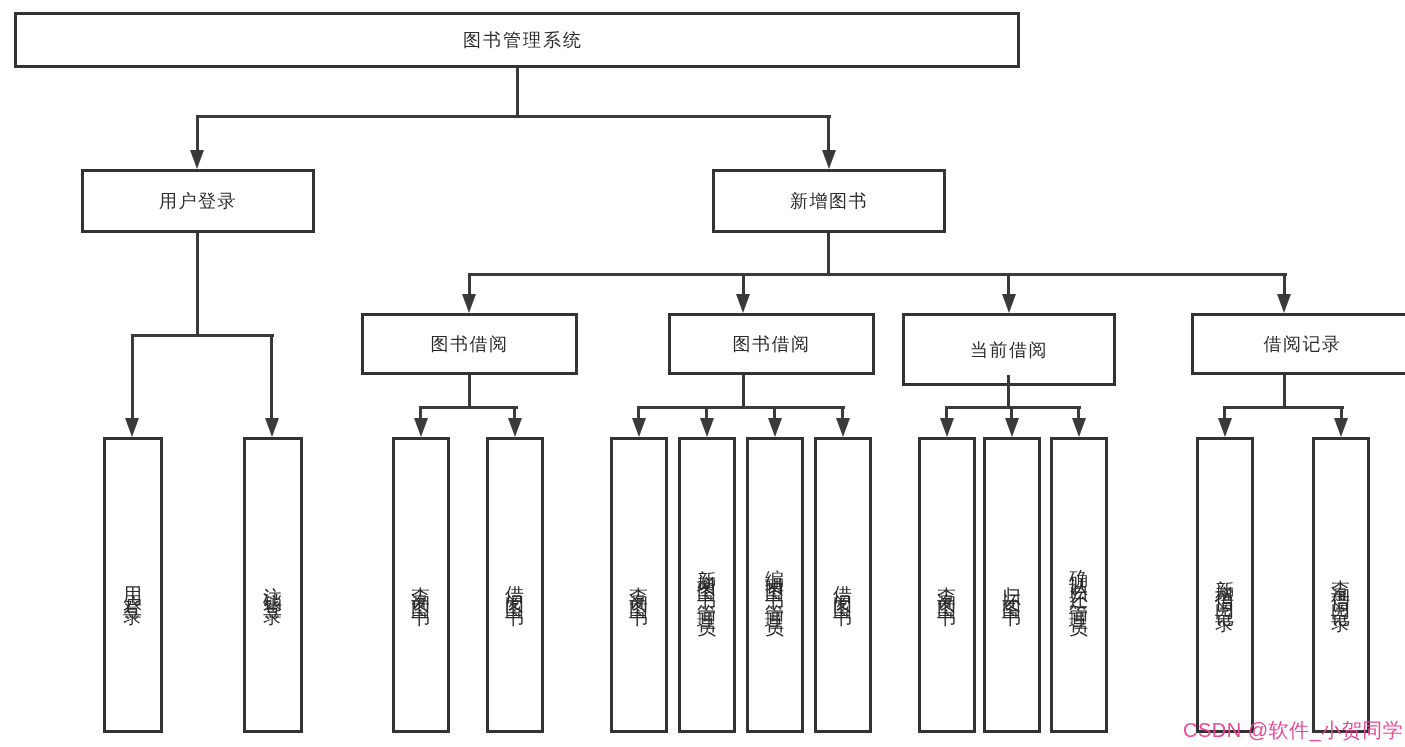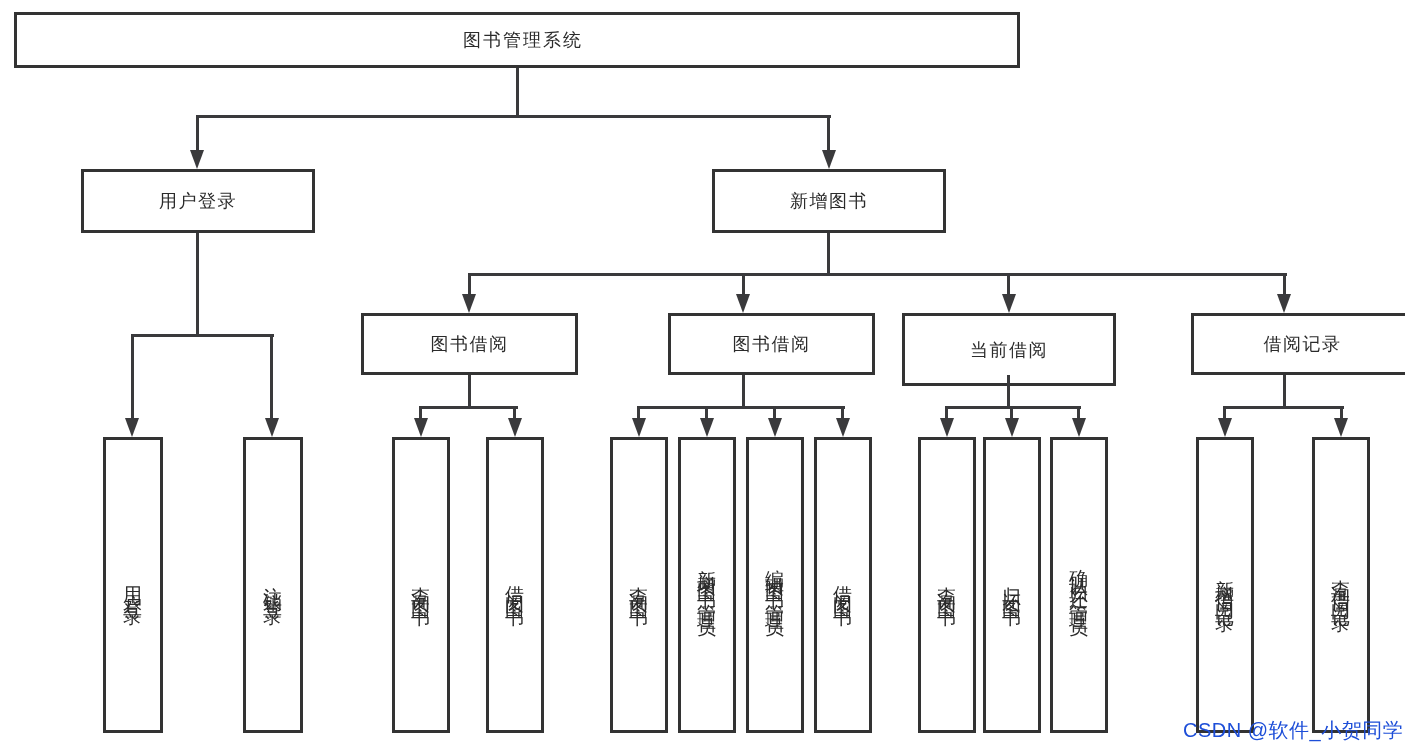--- a/index.html
+++ b/index.html
@@ -43,21 +43,21 @@
     border-left:7px solid transparent;
     border-right:7px solid transparent;
     border-top:19px solid var(--line);
   }
 
   
   .watermark{
     position:absolute;
     left:1183px;top:717px;
     font-size:20px;
-    color:#1d4ed8;
+    color:#ec4899;
     letter-spacing:0.5px;
     white-space:nowrap;
   }
 </style>
 </head>
 <body>
 
 <div class="canvas">
 
   <div class="box h root" style="left:14px;top:12px;width:1006px;height:56px">

